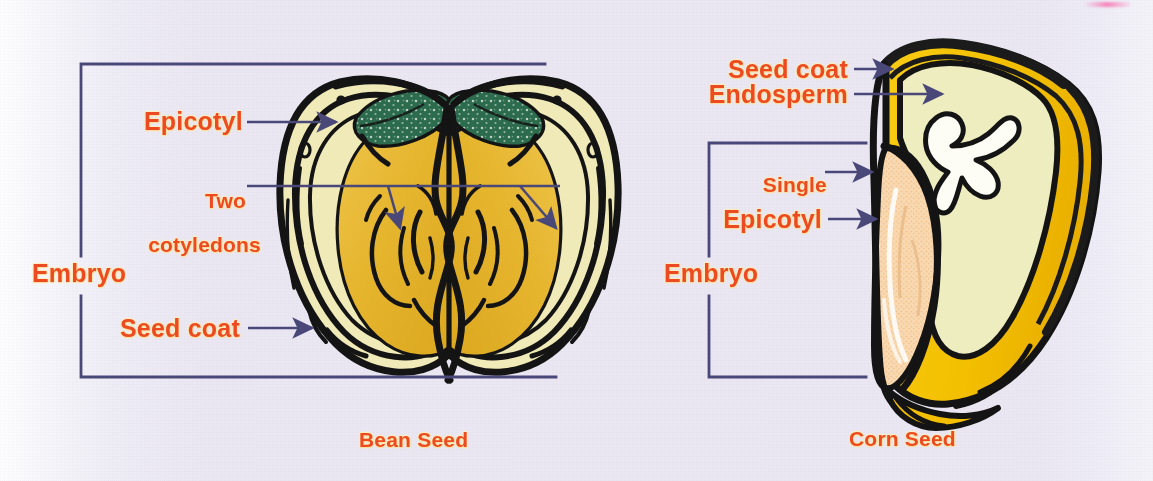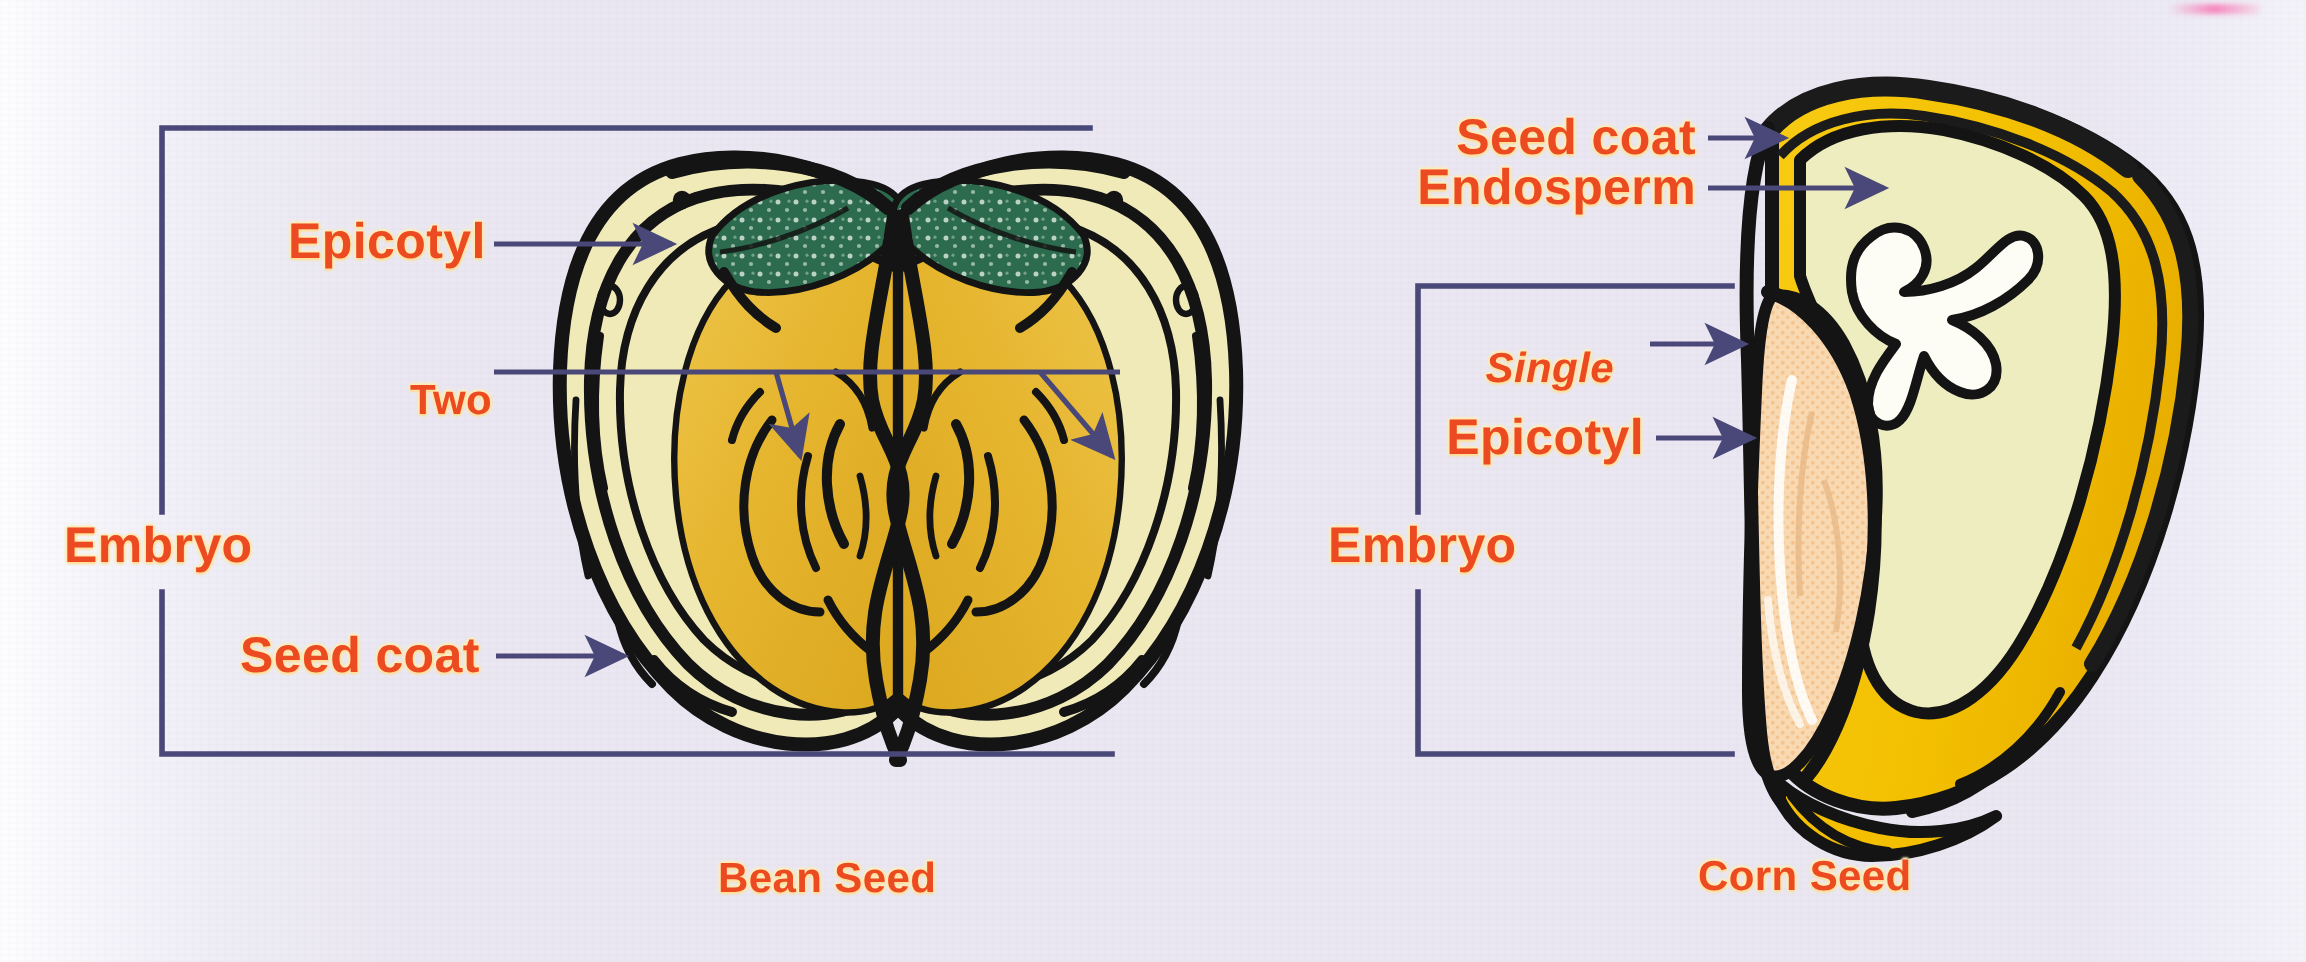--- a/index.html
+++ b/index.html
@@ -218,31 +218,32 @@
 
       <path d="M866,143 L709,143 L709,256"></path>
       <path d="M709,296 L709,377 L866,377"></path>
     </g>
   </svg>
 
   <div class="lbl big" style="left:144px;top:110px;">Epicotyl</div>
 
   <div class="lbl two" style="left:124px;top:168px;width:122px;">
     <span>Two</span><br>
+    <span>cotyledons</span>
   </div>
 
   <div class="lbl big" style="left:120px;top:317px;">Seed coat</div>
 
   <div class="lbl big" style="left:32px;top:262px;">Embryo</div>
 
   <div class="lbl big rt" style="left:660px;top:58px;width:188px;">Seed coat</div>
 
   <div class="lbl big rt" style="left:640px;top:83px;width:208px;">Endosperm</div>
 
-  <div class="lbl two rt" style="left:648px;top:152px;width:159px;font-style:italic;">
+  <div class="lbl two rt" style="left:668px;top:152px;width:159px;">
     <span>Single</span><br>
   </div>
 
   <div class="lbl big rt" style="left:660px;top:208px;width:162px;">Epicotyl</div>
 
   <div class="lbl big" style="left:664px;top:262px;">Embryo</div>
 
   <div class="lbl cap" style="left:326px;top:428px;">Bean Seed</div>
   <div class="lbl cap" style="left:816px;top:427px;">Corn Seed</div>
 

